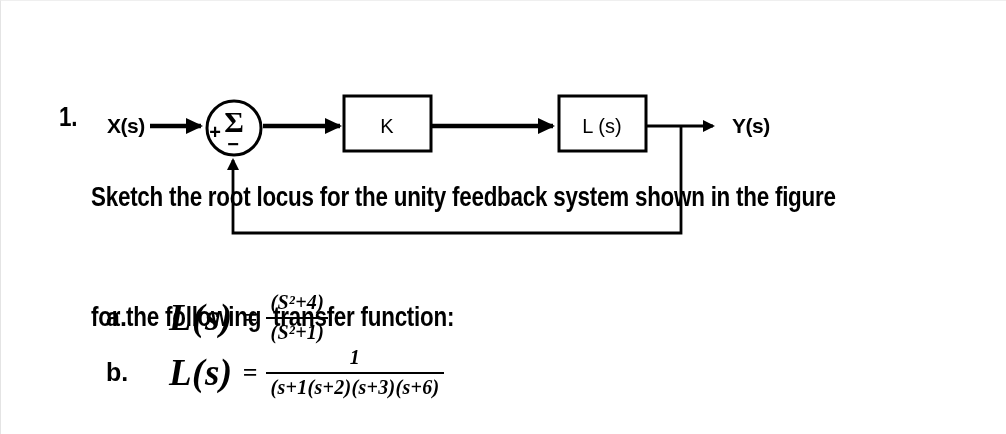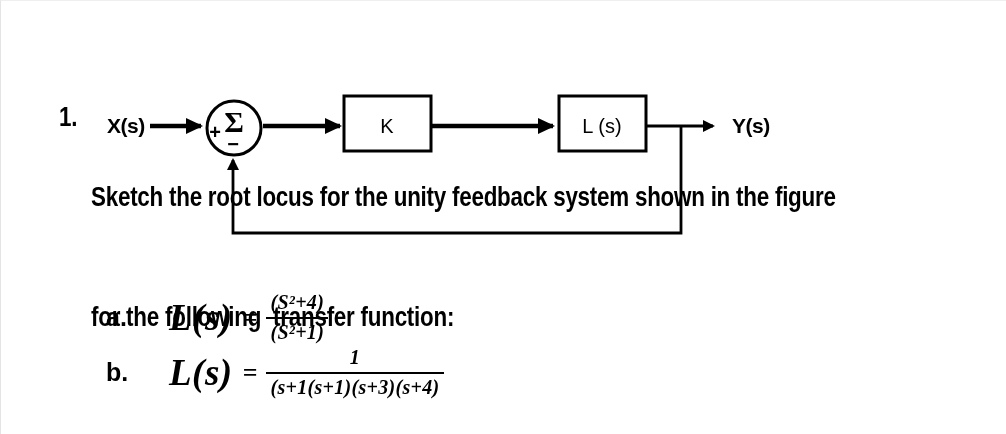--- a/index.html
+++ b/index.html
@@ -111,17 +111,17 @@
       <span class="den">(S²+1)</span>
     </span>
   </div>
 
   <div class="formula-row" style="top:345px;">
     <span class="f-label">b.</span>
     <span class="f-lhs">L(s)</span>
     <span class="f-eq">=</span>
     <span class="frac">
       <span class="num">1</span>
-      <span class="den">(s+1(s+1)(s+3)(s+4)</span>
+      <span class="den">(s+1(s+2)(s+3)(s+6)</span>
     </span>
   </div>
 
 </div>
 
 </body></html>

